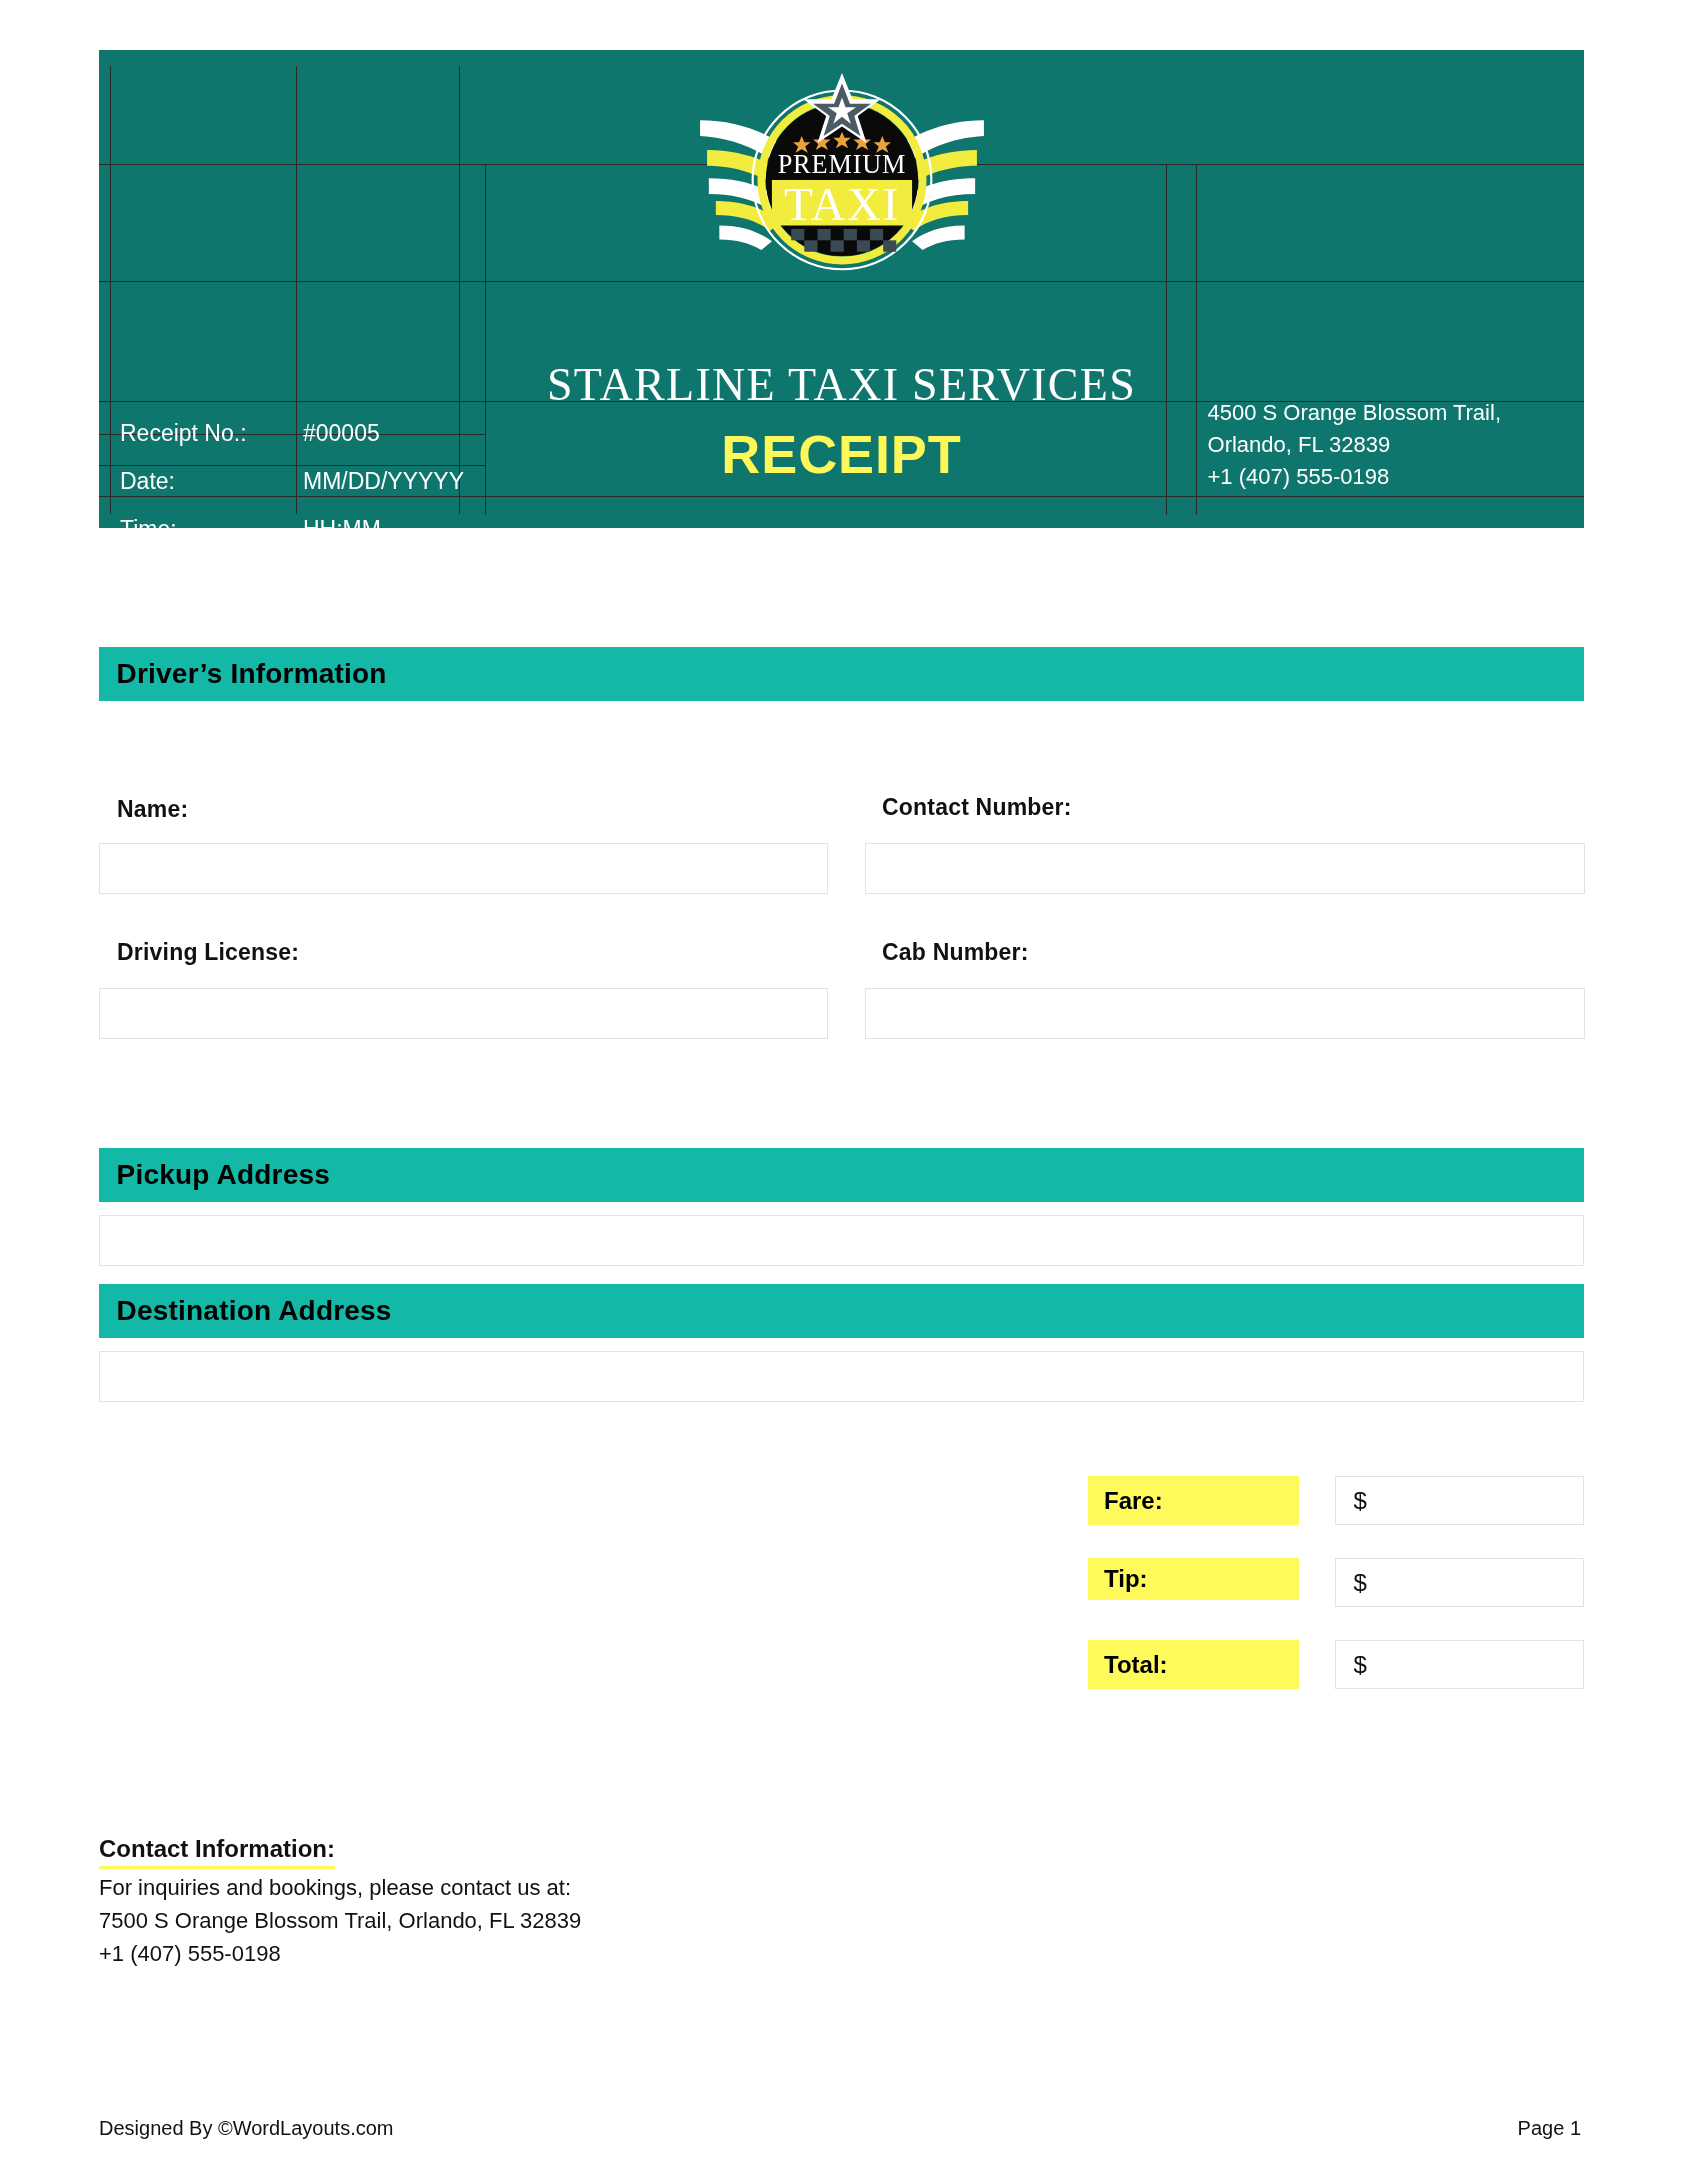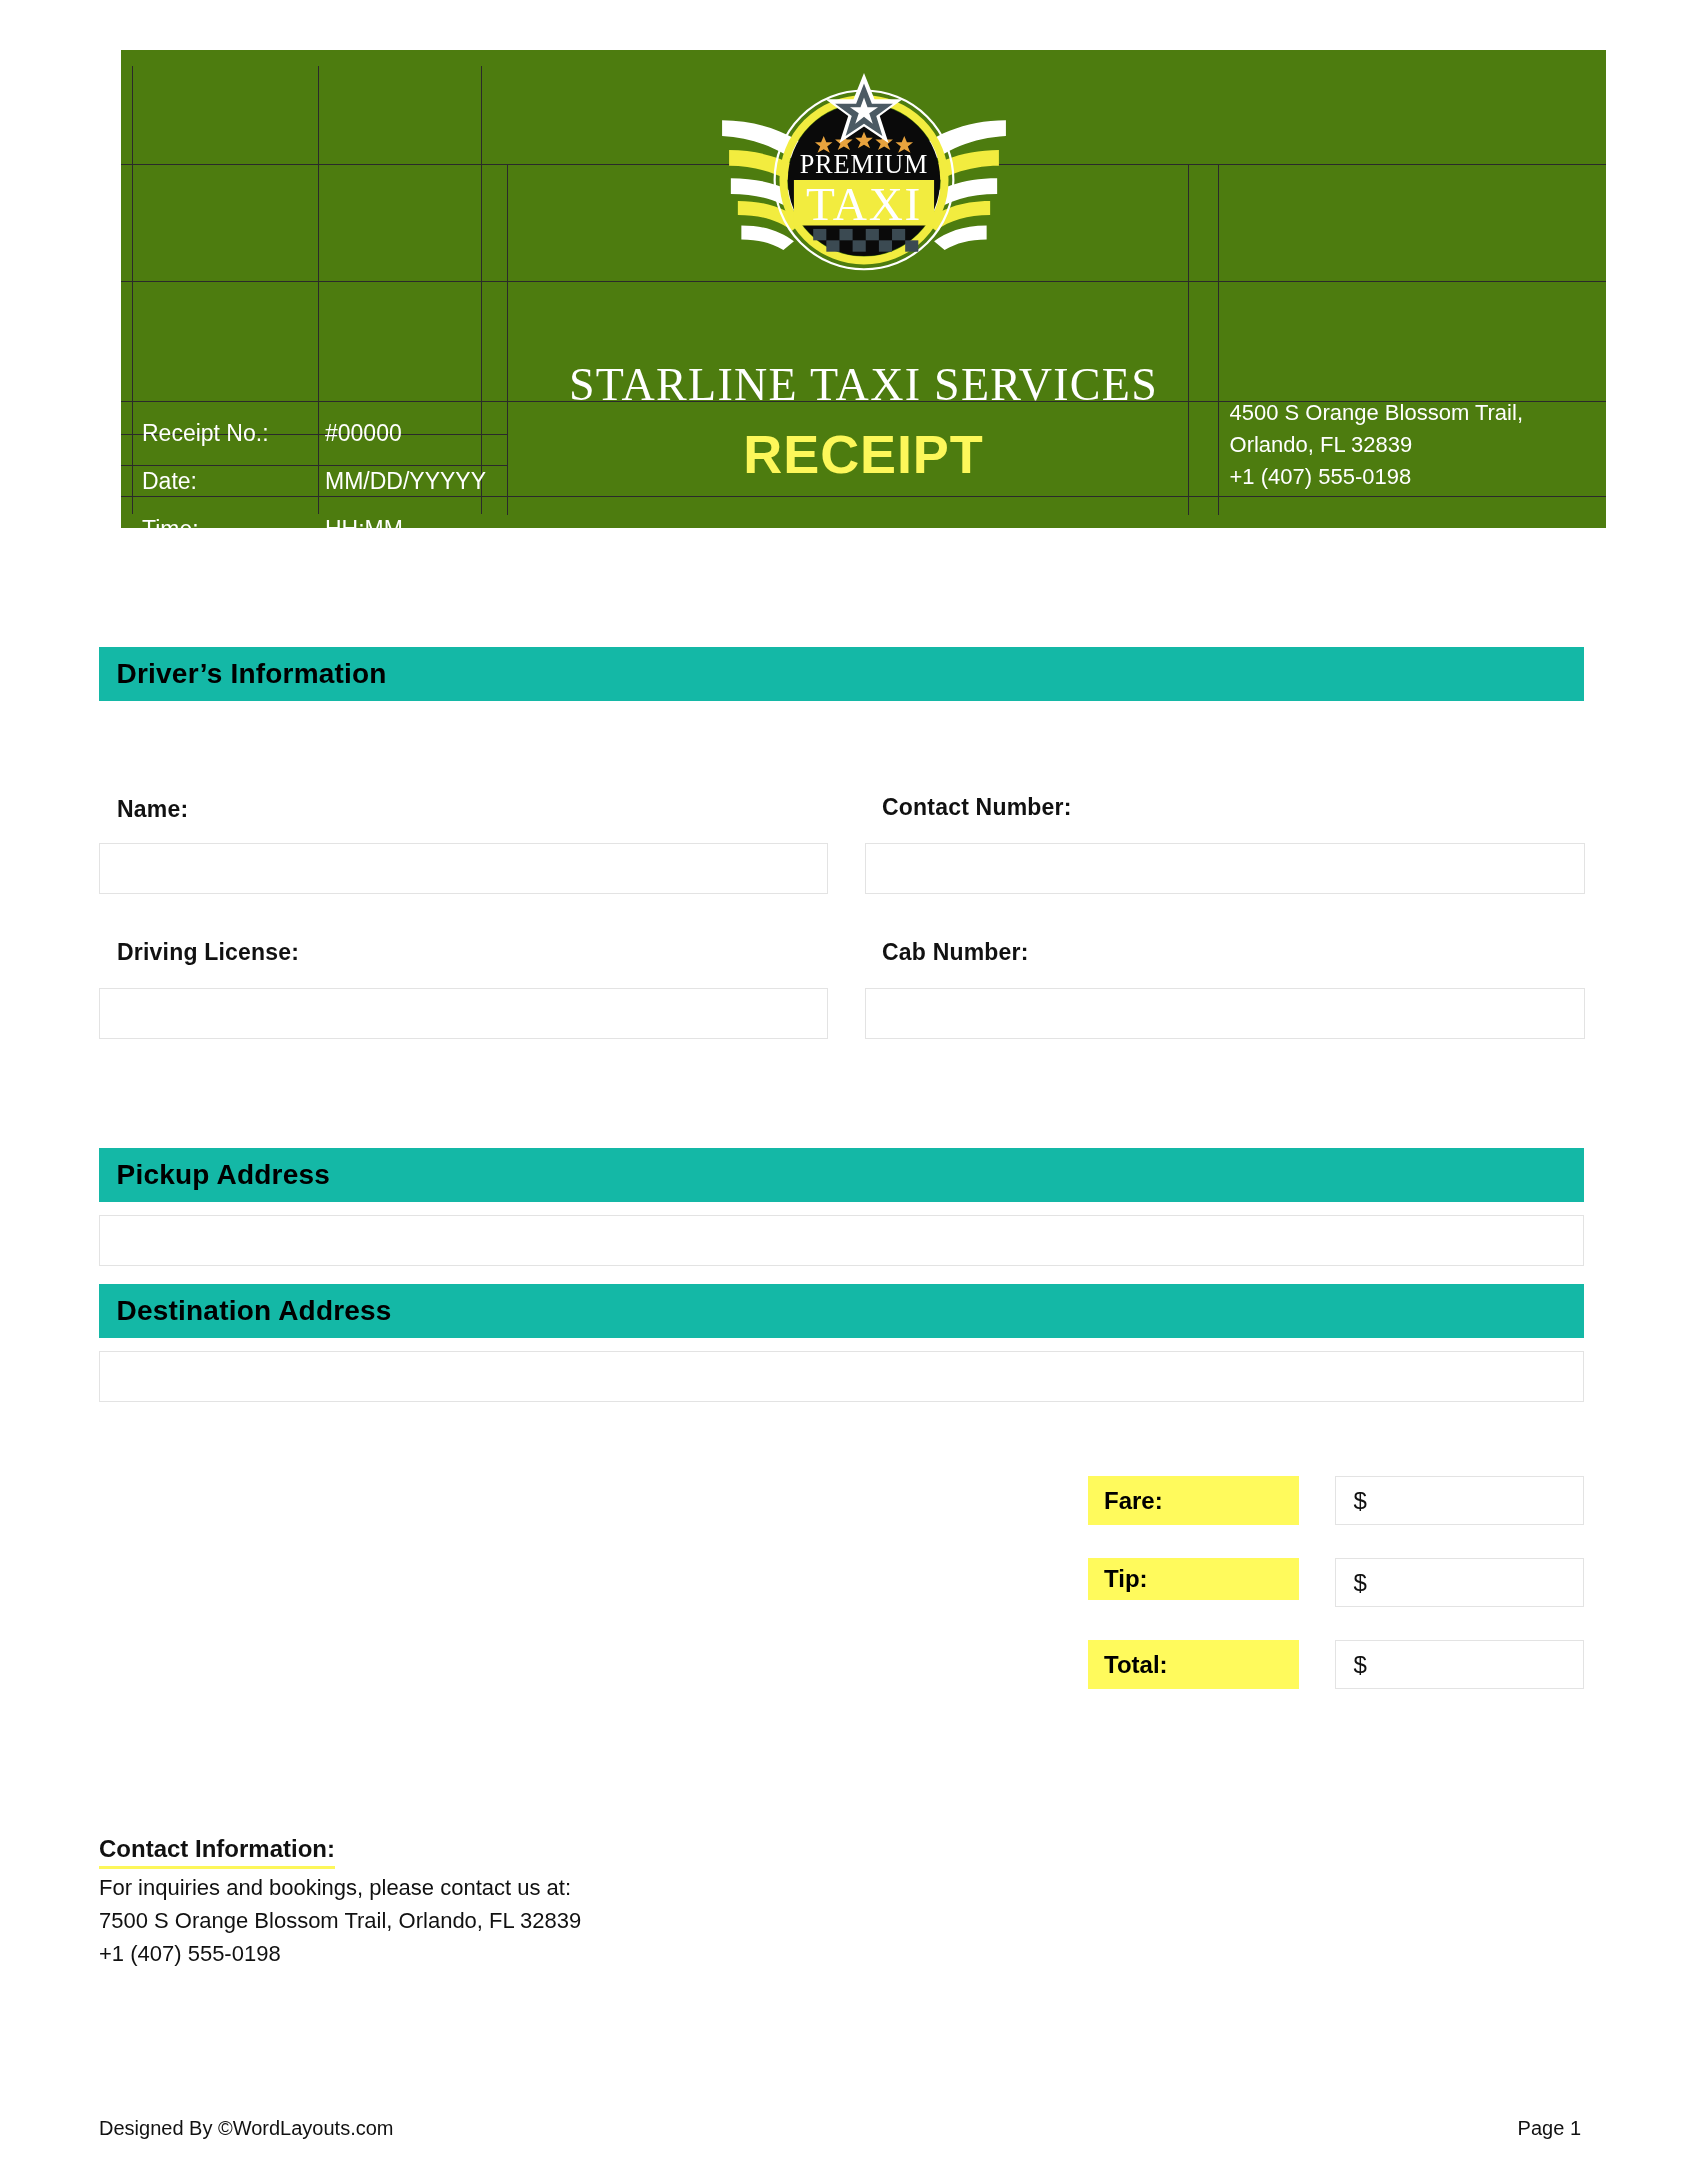--- a/index.html
+++ b/index.html
@@ -24,23 +24,22 @@
     box-sizing: border-box;
   }
 
   
   .header {
     position: absolute;
     left: 99px;
     top: 50px;
     width: 1485px;
     height: 478px;
-    background: #4d7c0f;
+    background: #0f766e;
     overflow: hidden;
-    margin-left: 22px;
   }
   
   .grid-line { position: absolute; background: #2a2a2a; }
   .gl-v { width: 0.9px; }
   .gl-h { height: 0.9px; }
 
   .logo-wrap {
     position: absolute;
     left: 50%;
     top: 16px;
@@ -286,21 +285,21 @@
     </div>
 
     <div class="company-name">STARLINE TAXI SERVICES</div>
 
     <div class="receipt-word">RECEIPT</div>
 
     <table class="meta-table">
       <tbody>
           <tr>
         <td class="k">Receipt No.:</td>
-        <td class="v">#00000</td>
+        <td class="v">#00005</td>
       </tr>
       <tr>
         <td class="k">Date:</td>
         <td class="v">MM/DD/YYYYY</td>
       </tr>
       <tr>
         <td class="k">Time:</td>
         <td class="v">HH:MM</td>
       </tr>
     </tbody>

